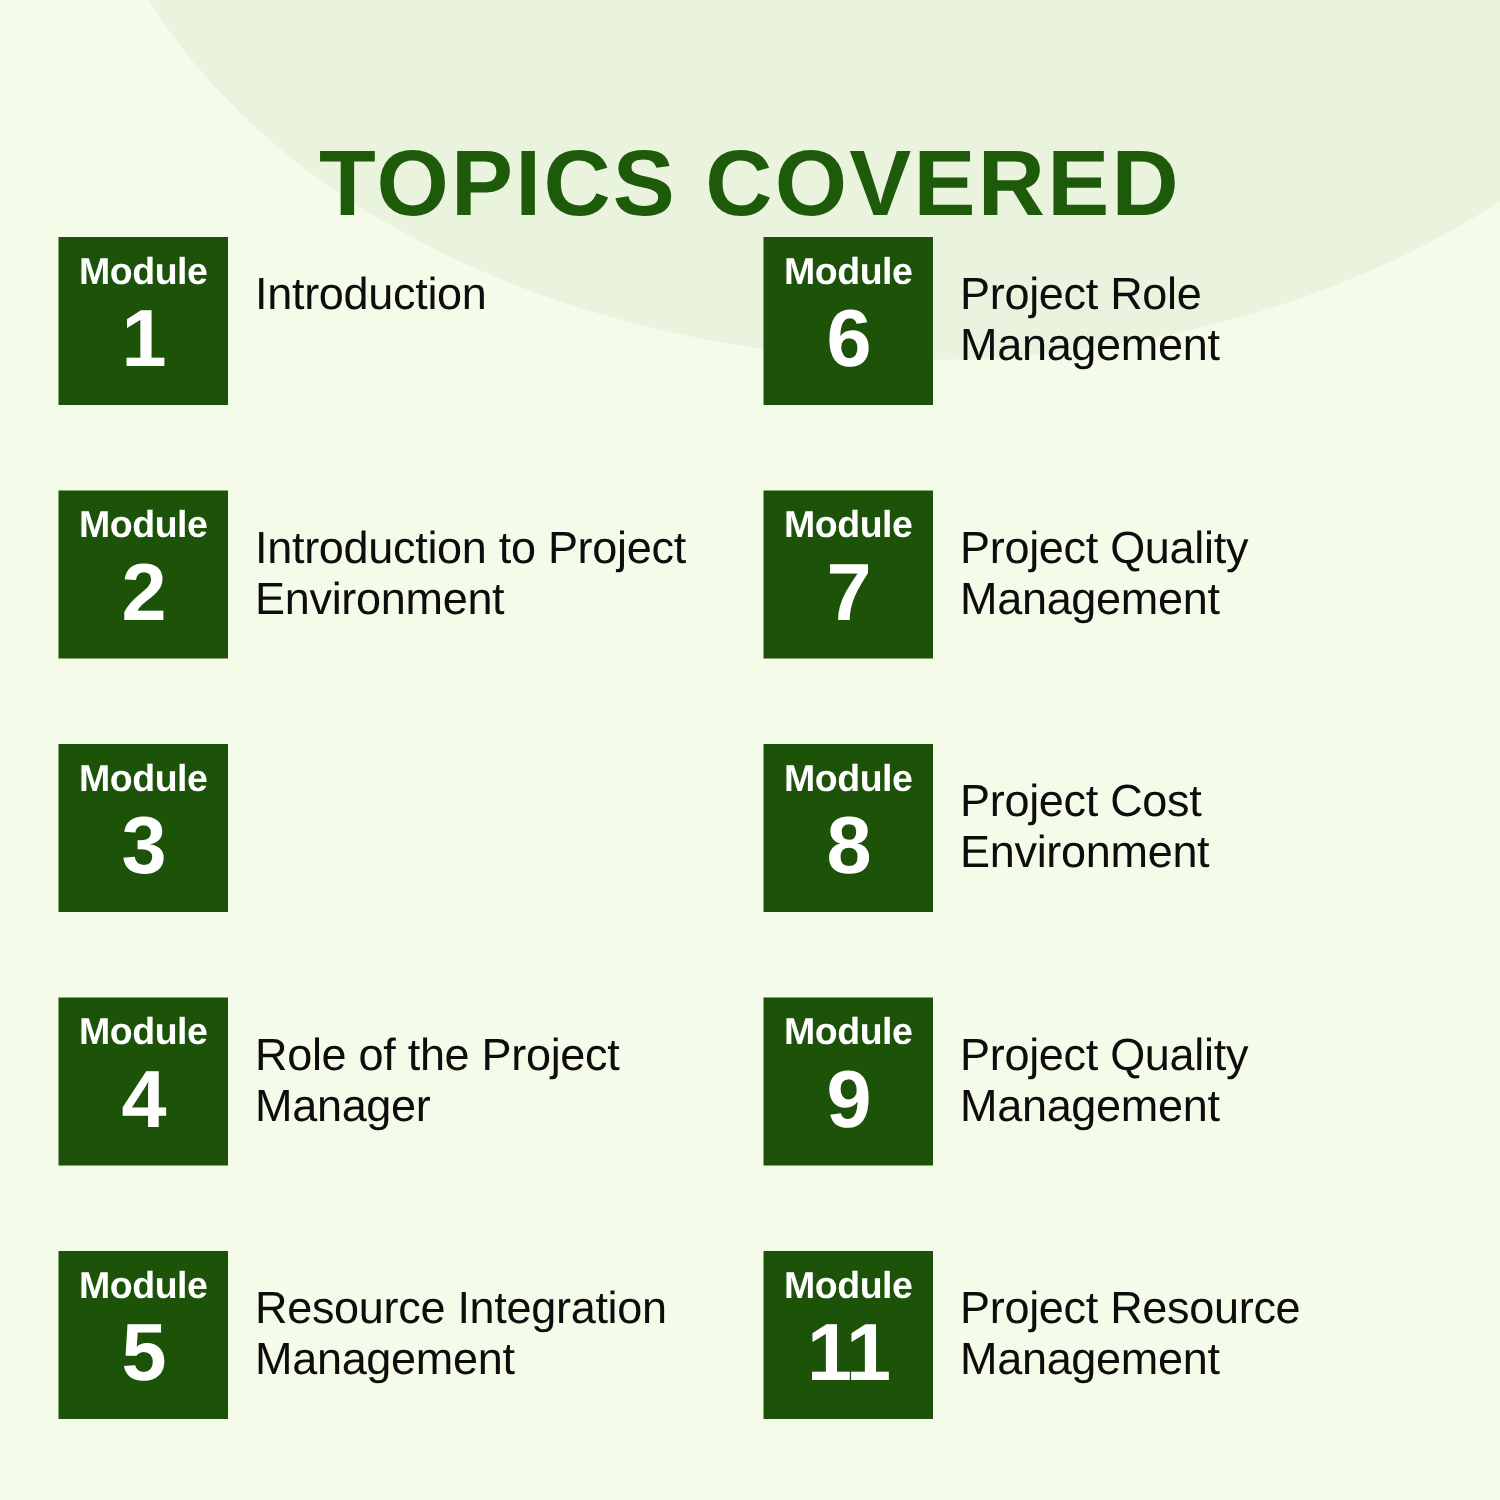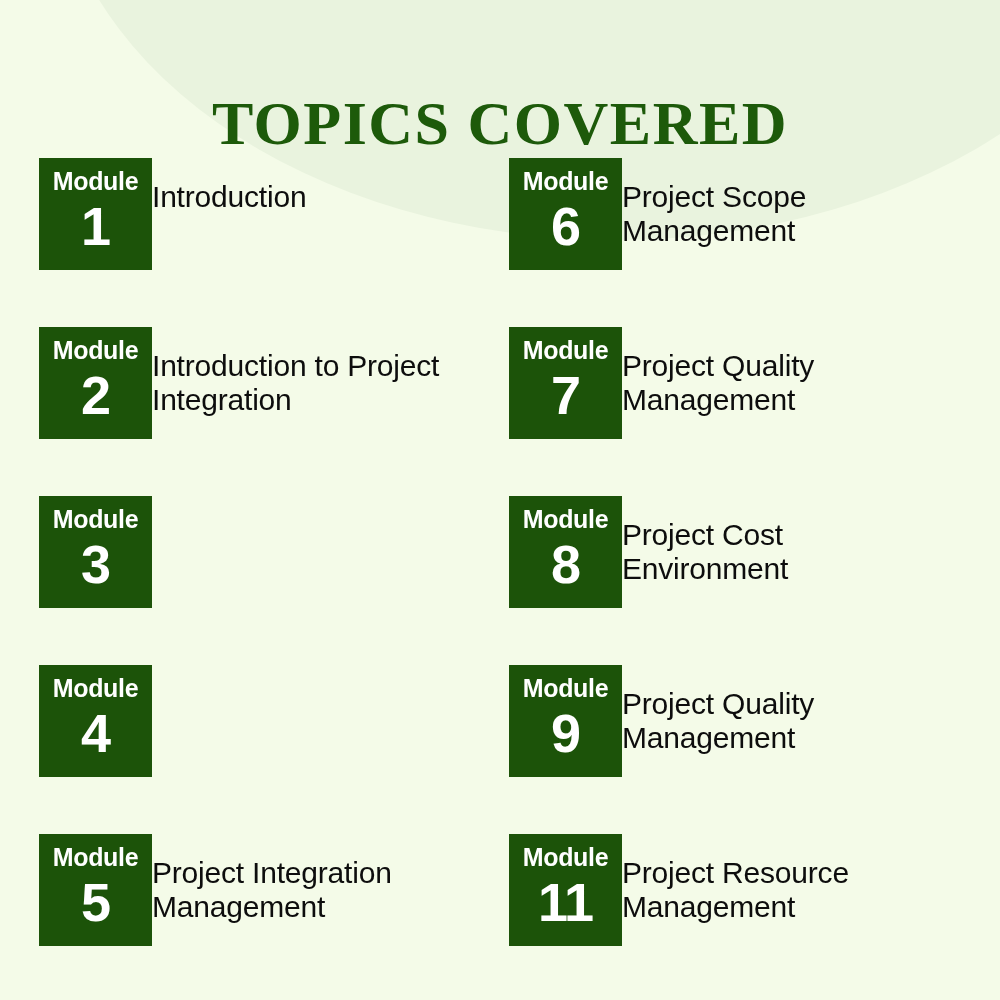--- a/index.html
+++ b/index.html
@@ -33,21 +33,21 @@
     border-radius: 50%;
     pointer-events: none;
   }
 
   #page-title {
     position: absolute;
     left: 0;
     top: 50px;
     width: 1000px;
     text-align: center;
-    font-family: Liberation Serif, serif;
+    font-family: Liberation Sans, sans-serif;
     font-size: 62px;
     font-weight: bold;
     letter-spacing: 1.5px;
     color: #1d5a0a;
     line-height: 1;
   }
 
   #modules-grid {
     position: absolute;
     left: 39px;
@@ -91,20 +91,21 @@
     color: #ffffff;
     font-family: "Liberation Sans", sans-serif;
     font-weight: bold;
     font-size: 54px;
     line-height: 62px;
     letter-spacing: -1px;
   }
 
   .module-title {
     flex: 1 1 auto;
+    padding-left: 18px;
     padding-top: 22px;
     color: #0d0d0d;
     font-family: "Liberation Sans", sans-serif;
     font-size: 30px;
     font-weight: normal;
     line-height: 34px;
     letter-spacing: -0.2px;
     white-space: pre-line;
   }
 </style>
@@ -125,31 +126,31 @@
         <span class="module-badge-number">1</span>
       </div>
       <div class="module-title">Introduction</div>
     </div>
 
     <div class="module-row">
       <div class="module-badge">
         <span class="module-badge-word">Module</span>
         <span class="module-badge-number">6</span>
       </div>
-      <div class="module-title">Project Scope
+      <div class="module-title">Project Role
 Management</div>
     </div>
 
     <div class="module-row">
       <div class="module-badge">
         <span class="module-badge-word">Module</span>
         <span class="module-badge-number">2</span>
       </div>
       <div class="module-title">Introduction to Project
-Integration</div>
+Environment</div>
     </div>
 
     <div class="module-row">
       <div class="module-badge">
         <span class="module-badge-word">Module</span>
         <span class="module-badge-number">7</span>
       </div>
       <div class="module-title">Project Quality
 Management</div>
     </div>
@@ -168,37 +169,39 @@
       </div>
       <div class="module-title">Project Cost
 Environment</div>
     </div>
 
     <div class="module-row">
       <div class="module-badge">
         <span class="module-badge-word">Module</span>
         <span class="module-badge-number">4</span>
       </div>
+      <div class="module-title">Role of the Project
+Manager</div>
     </div>
 
     <div class="module-row">
       <div class="module-badge">
         <span class="module-badge-word">Module</span>
         <span class="module-badge-number">9</span>
       </div>
       <div class="module-title">Project Quality
 Management</div>
     </div>
 
     <div class="module-row">
       <div class="module-badge">
         <span class="module-badge-word">Module</span>
         <span class="module-badge-number">5</span>
       </div>
-      <div class="module-title">Project Integration
+      <div class="module-title">Resource Integration
 Management</div>
     </div>
 
     <div class="module-row">
       <div class="module-badge">
         <span class="module-badge-word">Module</span>
         <span class="module-badge-number">11</span>
       </div>
       <div class="module-title">Project Resource
 Management</div>

